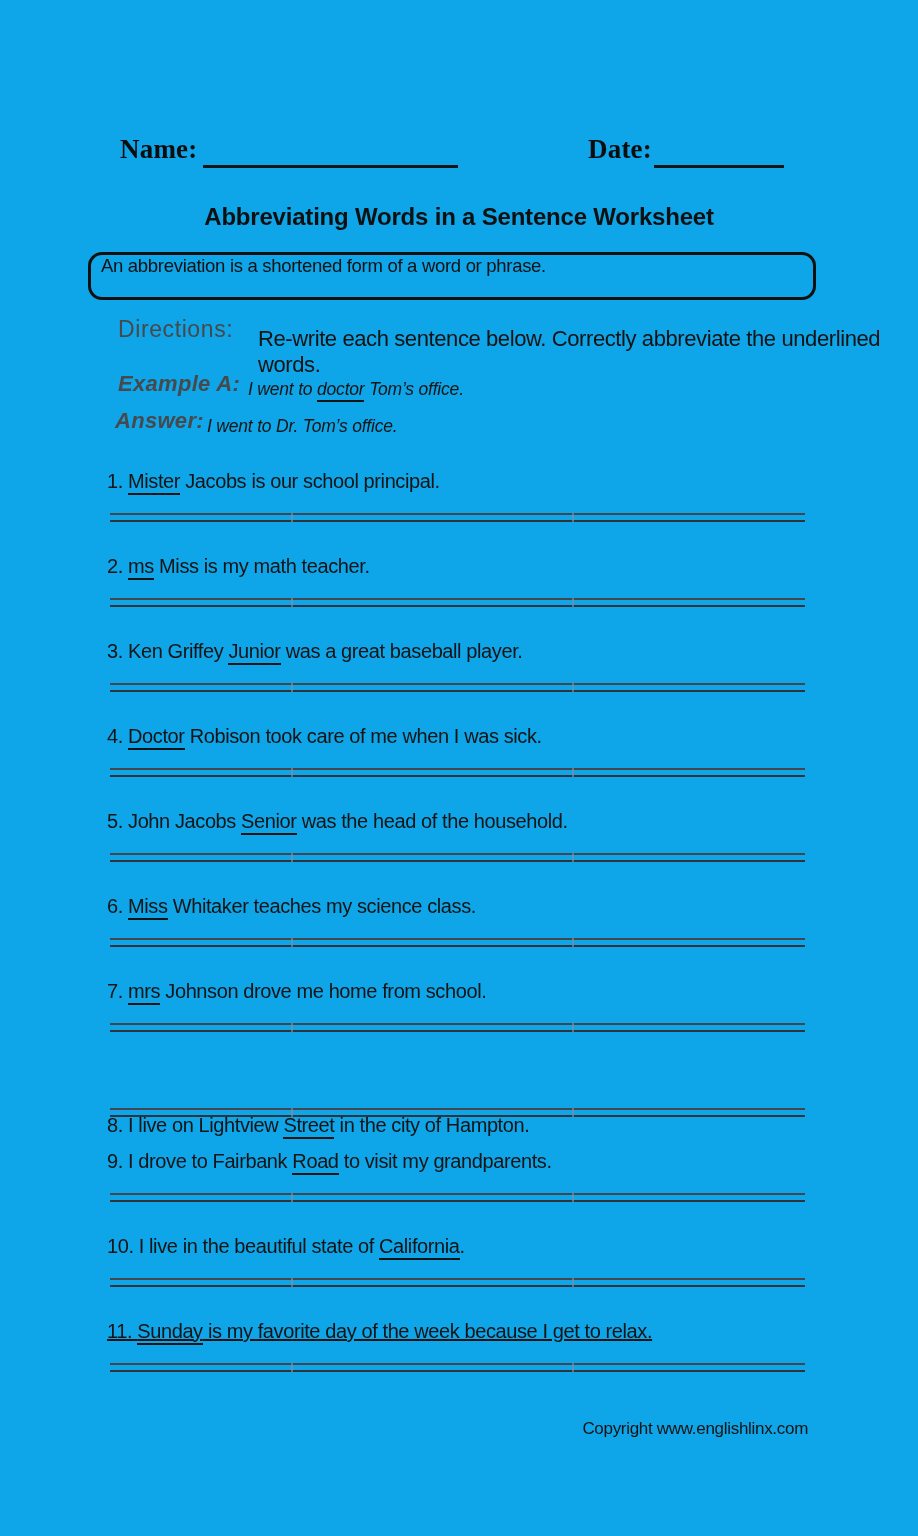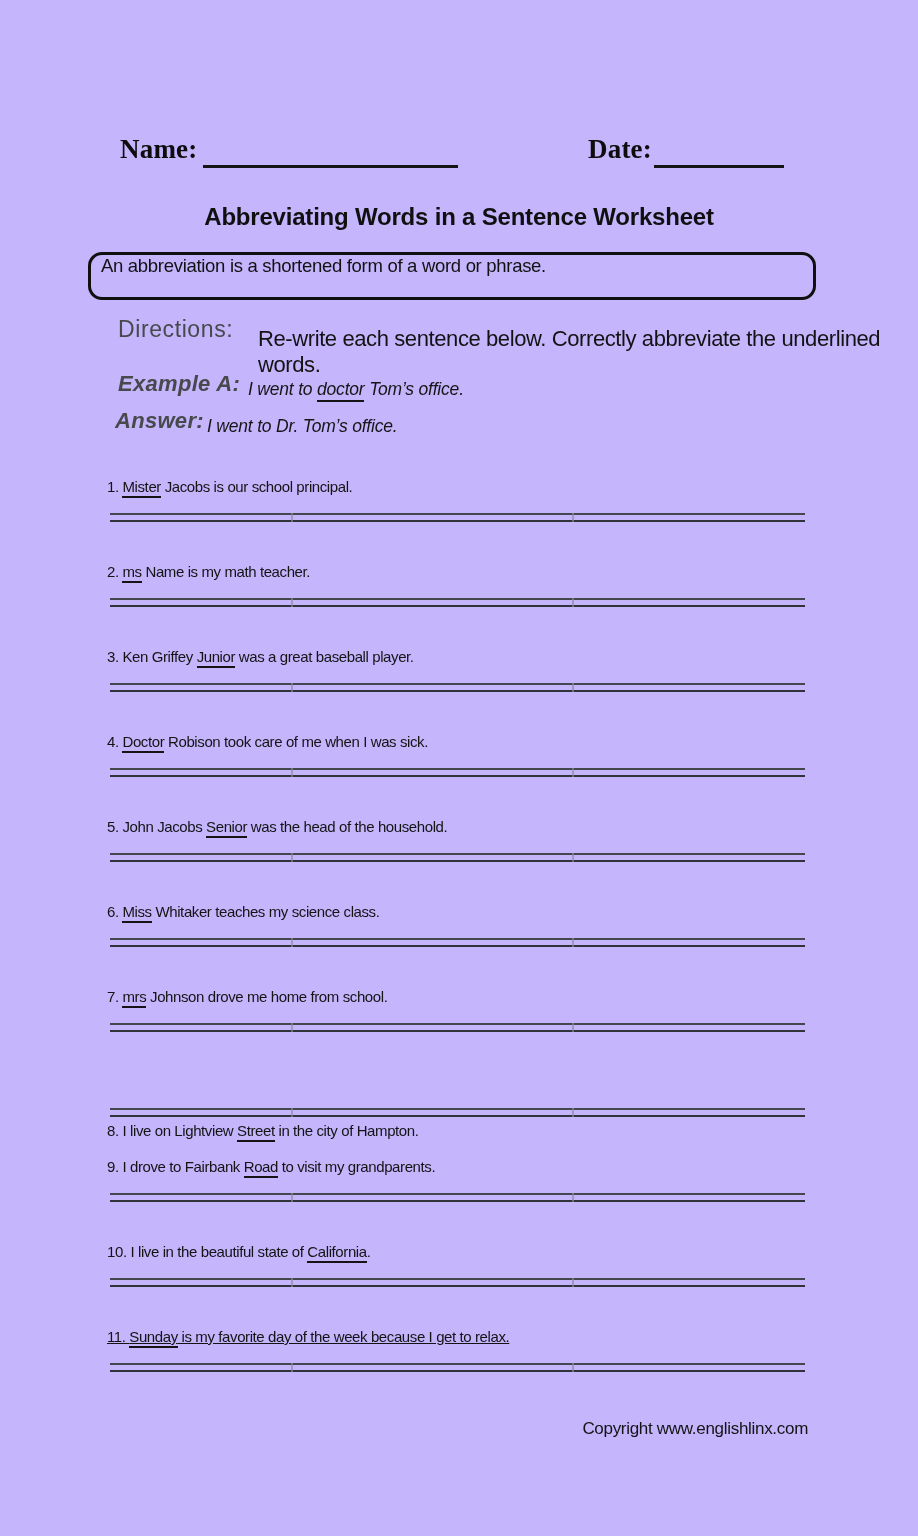--- a/index.html
+++ b/index.html
@@ -1,17 +1,17 @@
 <!DOCTYPE html>
 <html><head>
 <meta charset="utf-8">
 <style>
   html,body { margin:0; padding:0; background:#ffffff; }
   .page {
-    position:relative; width:918px; height:1536px; background:#c4b5fd;
+    position:relative; width:918px; height:1536px; background:#0ea5e9;
     font-family:"Liberation Sans", sans-serif; color:#1a1a1a; overflow:hidden;
   }
   .serif-label {
     position:absolute; font-family:"Liberation Serif", serif;
     font-weight:bold; font-size:27px; color:#0d0d0d; letter-spacing:0.2px;
   }
   .fill-line { position:absolute; border-bottom:3px solid #151515; height:28px; }
   .title {
     position:absolute; top:203px; left:0; width:100%; text-align:center;
     font-weight:bold; font-size:24px; letter-spacing:-0.2px; color:#101010;
@@ -26,22 +26,22 @@
     position:absolute; left:118px; top:316px; font-size:23px;
     color:#47494c; letter-spacing:0.6px;
   }
   .dir-text { position:absolute; left:258px; top:326px; font-size:22px; letter-spacing:-0.4px; color:#131313; }
   .script-label {
     position:absolute; font-size:22px; font-style:italic; font-weight:bold;
     color:#47494c; letter-spacing:0.3px;
   }
   .italic-text { position:absolute; font-size:17.5px; font-style:italic; letter-spacing:-0.2px; color:#161616; white-space:pre; }
   .item-sentence {
-    position:absolute; left:107px; font-size:15px; letter-spacing:-0.4px;
-    color:#141414; white-space:pre;margin-top:8px;
+    position:absolute; left:107px; font-size:20px; letter-spacing:-0.4px;
+    color:#141414; white-space:pre;
   }
   .u { border-bottom:2px solid #141414; padding-bottom:1px; }
   .ans-line {
     position:absolute; left:110px; width:695px; height:5px;
     border-top:2px solid #43464d; border-bottom:2px solid #303339;
   }
   .tick { position:absolute; top:-2px; bottom:-2px; width:2px; background:#8a8e96; opacity:0.65; }
   .t1 { left:26%; }
   .t2 { left:66.5%; }
   .footer { position:absolute; top:1419px; right:110px; font-size:17px; letter-spacing:-0.3px; color:#141414; }
@@ -72,21 +72,21 @@
   <span class="script-label" style="left:115px; top:408px;">Answer:</span>
   <span class="italic-text" style="left:207px; top:416px;">I went to Dr. Tom’s office.</span>
 
   <div id="items">
   <div class="item-sentence" style="top: 470px;"><span class="num">1. </span><span class="pre"></span><span class="u">Mister</span><span class="post"> Jacobs is our school principal.</span></div>
   <div class="ans-line" style="top: 513px;">
     <span class="tick t1"></span>
     <span class="tick t2"></span>
   </div>
 
-  <div class="item-sentence" style="top: 555px;"><span class="num">2. </span><span class="pre"></span><span class="u">ms</span><span class="post"> Name is my math teacher.</span></div>
+  <div class="item-sentence" style="top: 555px;"><span class="num">2. </span><span class="pre"></span><span class="u">ms</span><span class="post"> Miss is my math teacher.</span></div>
   <div class="ans-line" style="top: 598px;">
     <span class="tick t1"></span>
     <span class="tick t2"></span>
   </div>
 
   <div class="item-sentence" style="top: 640px;"><span class="num">3. </span><span class="pre">Ken Griffey </span><span class="u">Junior</span><span class="post"> was a great baseball player.</span></div>
   <div class="ans-line" style="top: 683px;">
     <span class="tick t1"></span>
     <span class="tick t2"></span>
   </div>

